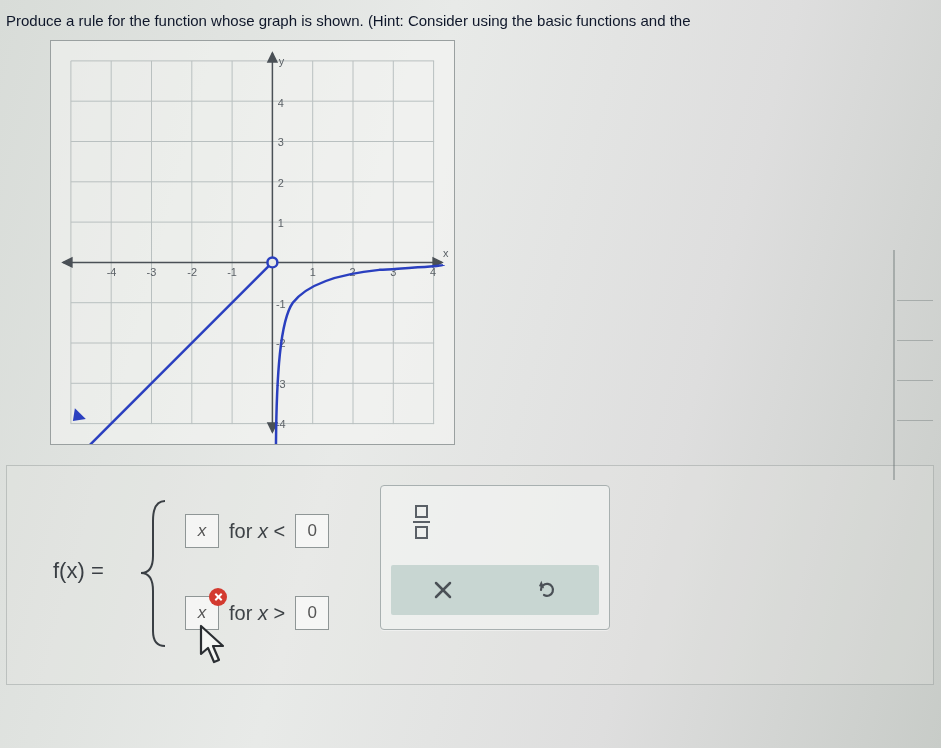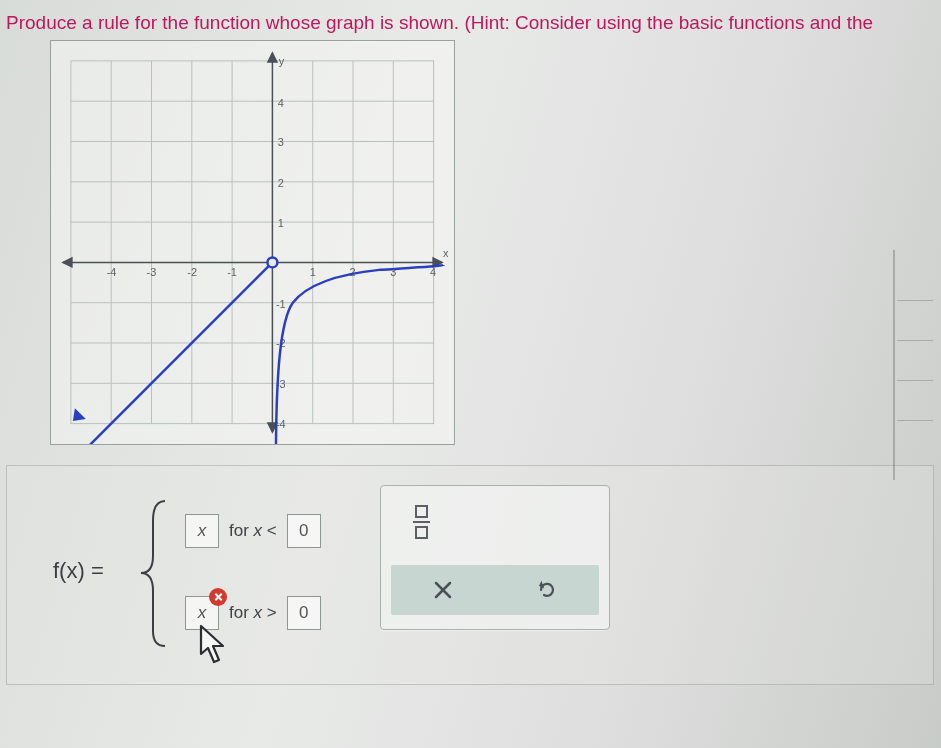--- a/index.html
+++ b/index.html
@@ -9,22 +9,22 @@
       background: linear-gradient(105deg, #d8dcd8 0%, #e8eae8 40%, #dedede 70%, #c8ccc8 100%);
       font-family: Arial, sans-serif;
       color: #555c63;
       position: relative;
       overflow: hidden;
     }
     .question-text {
       position: absolute;
       top: 12px;
       left: 6px;
-      font-size: 19px;
-      color: #be185d;
+      font-size: 15px;
+      color: #0f172a;
       white-space: nowrap;
     }
     .graph-panel {
       position: absolute;
       top: 40px;
       left: 50px;
       width: 405px;
       height: 405px;
       background: rgba(250,250,248,0.45);
       border: 1px solid #9aa0a0;
@@ -72,21 +72,21 @@
       background: rgba(255,255,255,0.6);
       border: 1px solid #8f9696;
       display: flex;
       align-items: center;
       justify-content: center;
       font-style: italic;
       font-size: 17px;
       color: #555;
     }
     .input-box.wide { font-style: normal; }
-    .for-text { font-size: 17px; color: #3d4246; }
+    .for-text { font-size: 20px; color: #3d4246; }
     .for-text .xvar { font-style: italic; }
     .error-wrap { position: relative; }
     .error-badge {
       position: absolute;
       top: -8px;
       right: -8px;
       width: 18px;
       height: 18px;
       background: #d33a2f;
       border-radius: 50%;

